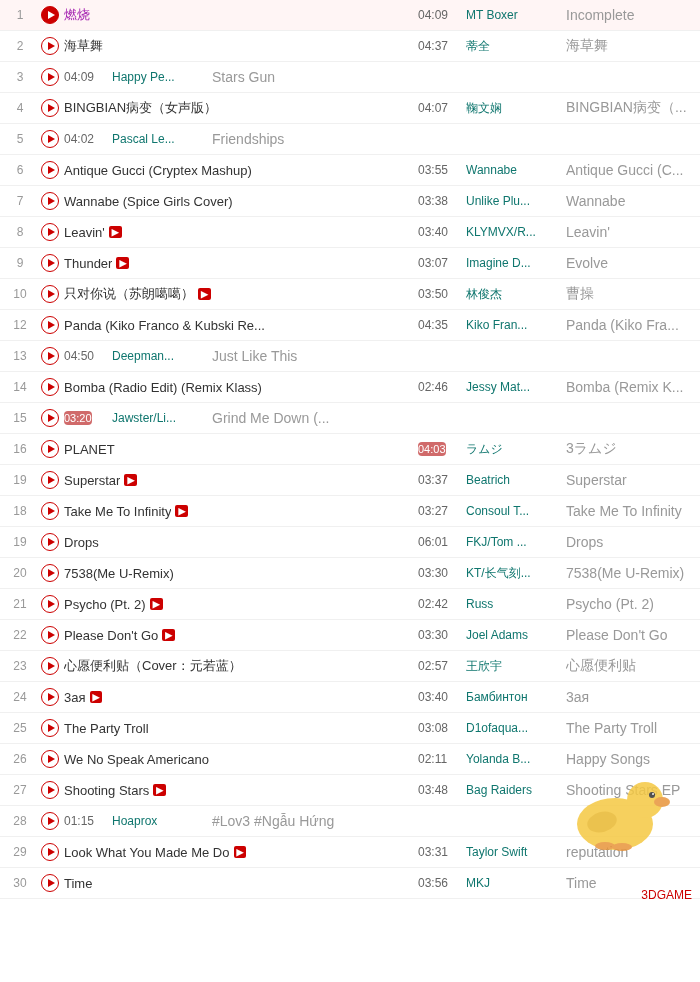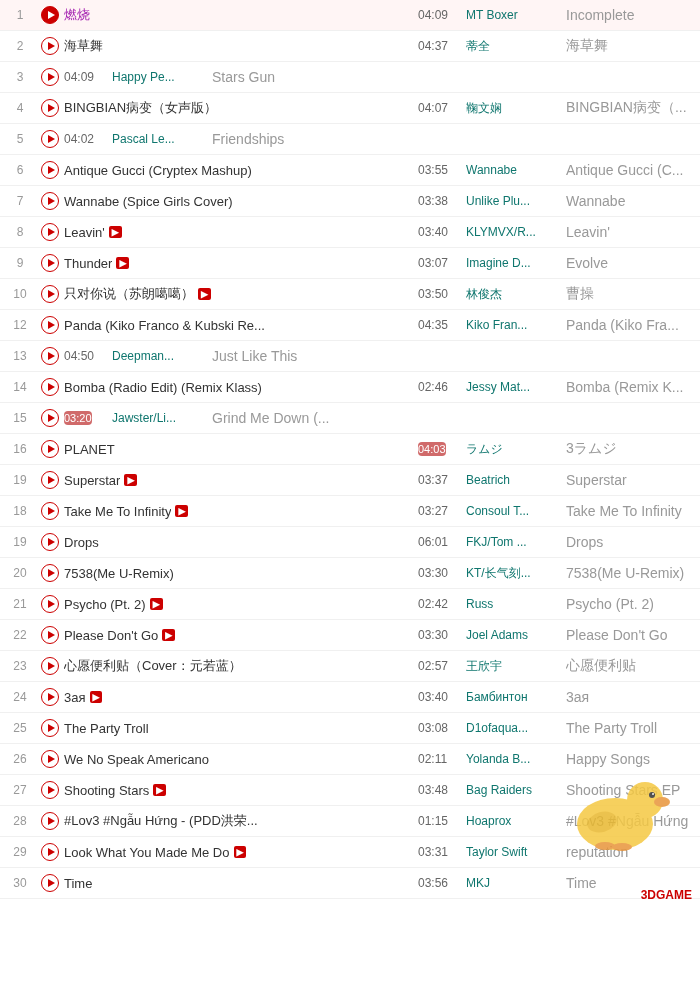--- a/index.html
+++ b/index.html
@@ -506,23 +506,20 @@
       <div class="col-artist">Bag Raiders</div>
       <div class="col-album">Shooting Stars EP</div>
     </div>
     <div class="track-row">
       <div class="col-num">28</div>
       <div class="col-play">
         <div class="play-btn">
           <div class="play-icon"></div>
         </div>
       </div>
-      <div class="col-title">
-        <span class="title-text">#Lov3 #Ngẫu Hứng - (PDD洪荣...</span>
-      </div>
       <div class="col-duration">01:15</div>
       <div class="col-artist">Hoaprox</div>
       <div class="col-album">#Lov3 #Ngẫu Hứng</div>
     </div>
     <div class="track-row">
       <div class="col-num">29</div>
       <div class="col-play">
         <div class="play-btn">
           <div class="play-icon"></div>
         </div>
@@ -563,13 +560,13 @@
 
     <ellipse cx="102" cy="50" rx="8" ry="5" fill="#e8943a"></ellipse>
 
     <ellipse cx="42" cy="70" rx="15" ry="10" fill="#e8b830" transform="rotate(-15,42,70)"></ellipse>
 
     <ellipse cx="45" cy="94" rx="10" ry="4" fill="#e8943a"></ellipse>
     <ellipse cx="62" cy="95" rx="10" ry="4" fill="#e8943a"></ellipse>
   </svg>
 </div>
 
-<div style="position:fixed; bottom:80px; right:8px; pointer-events:none; z-index:51; color:#cc0000; font-size:12px; font-weight:bold; font-family:Arial;">3DGAME</div>
+<div style="position:fixed; bottom:80px; right:8px; pointer-events:none; z-index:51; color:#cc0000; font-size:12px; font-weight:normal; font-family:Arial;">3DGAME</div>
 
 </body></html>

